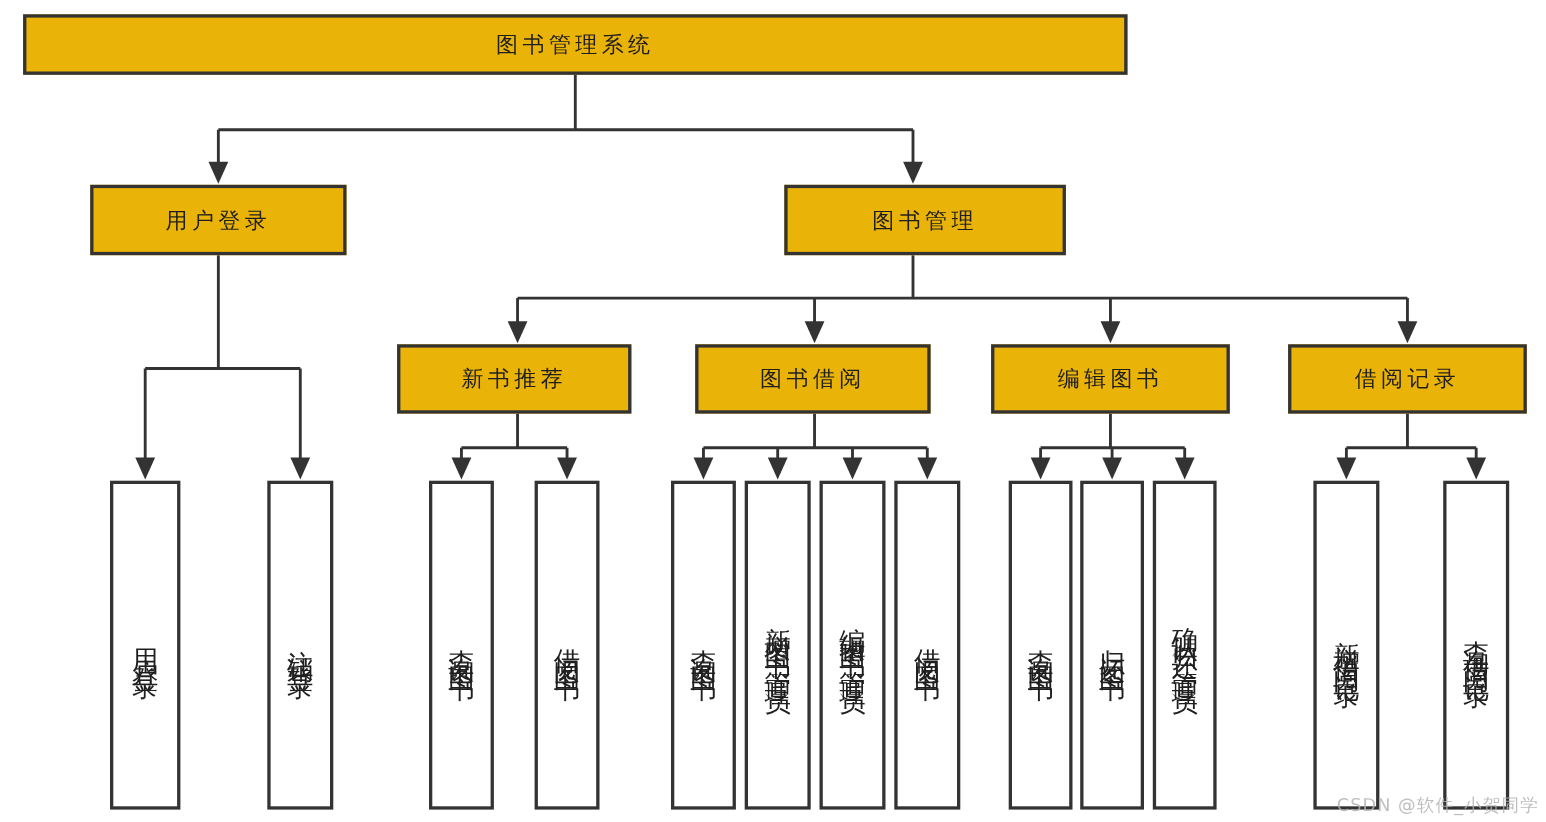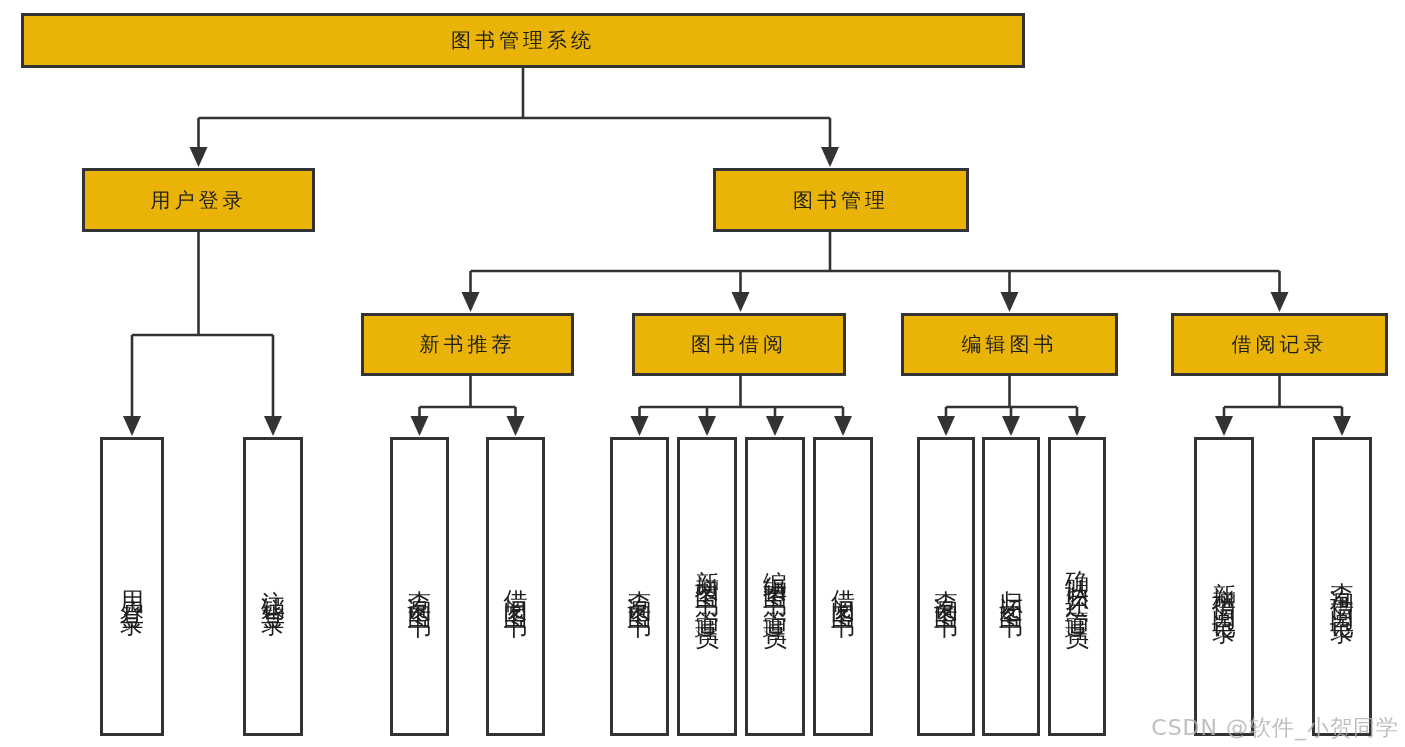--- a/index.html
+++ b/index.html
@@ -31,21 +31,21 @@
     border:3px solid var(--line);background:#fff;
     display:flex;align-items:center;justify-content:center;
   }
   .vtext{
     writing-mode:vertical-rl;text-orientation:mixed;
     font-size:24px;letter-spacing:8px;line-height:1;
     color:var(--text);white-space:nowrap;
   }
   .watermark{
     position:absolute;z-index:5;right:6px;bottom:4px;
-    font-size:22px;letter-spacing:1px;
+    font-size:16px;letter-spacing:1px;
     color:var(--wm);opacity:.85;
   }
 </style>
 </head>
 <body>
 
 <div id="stage">
 
   <svg id="wires" width="1405" height="747" viewBox="0 0 1405 747" aria-hidden="true">
 

